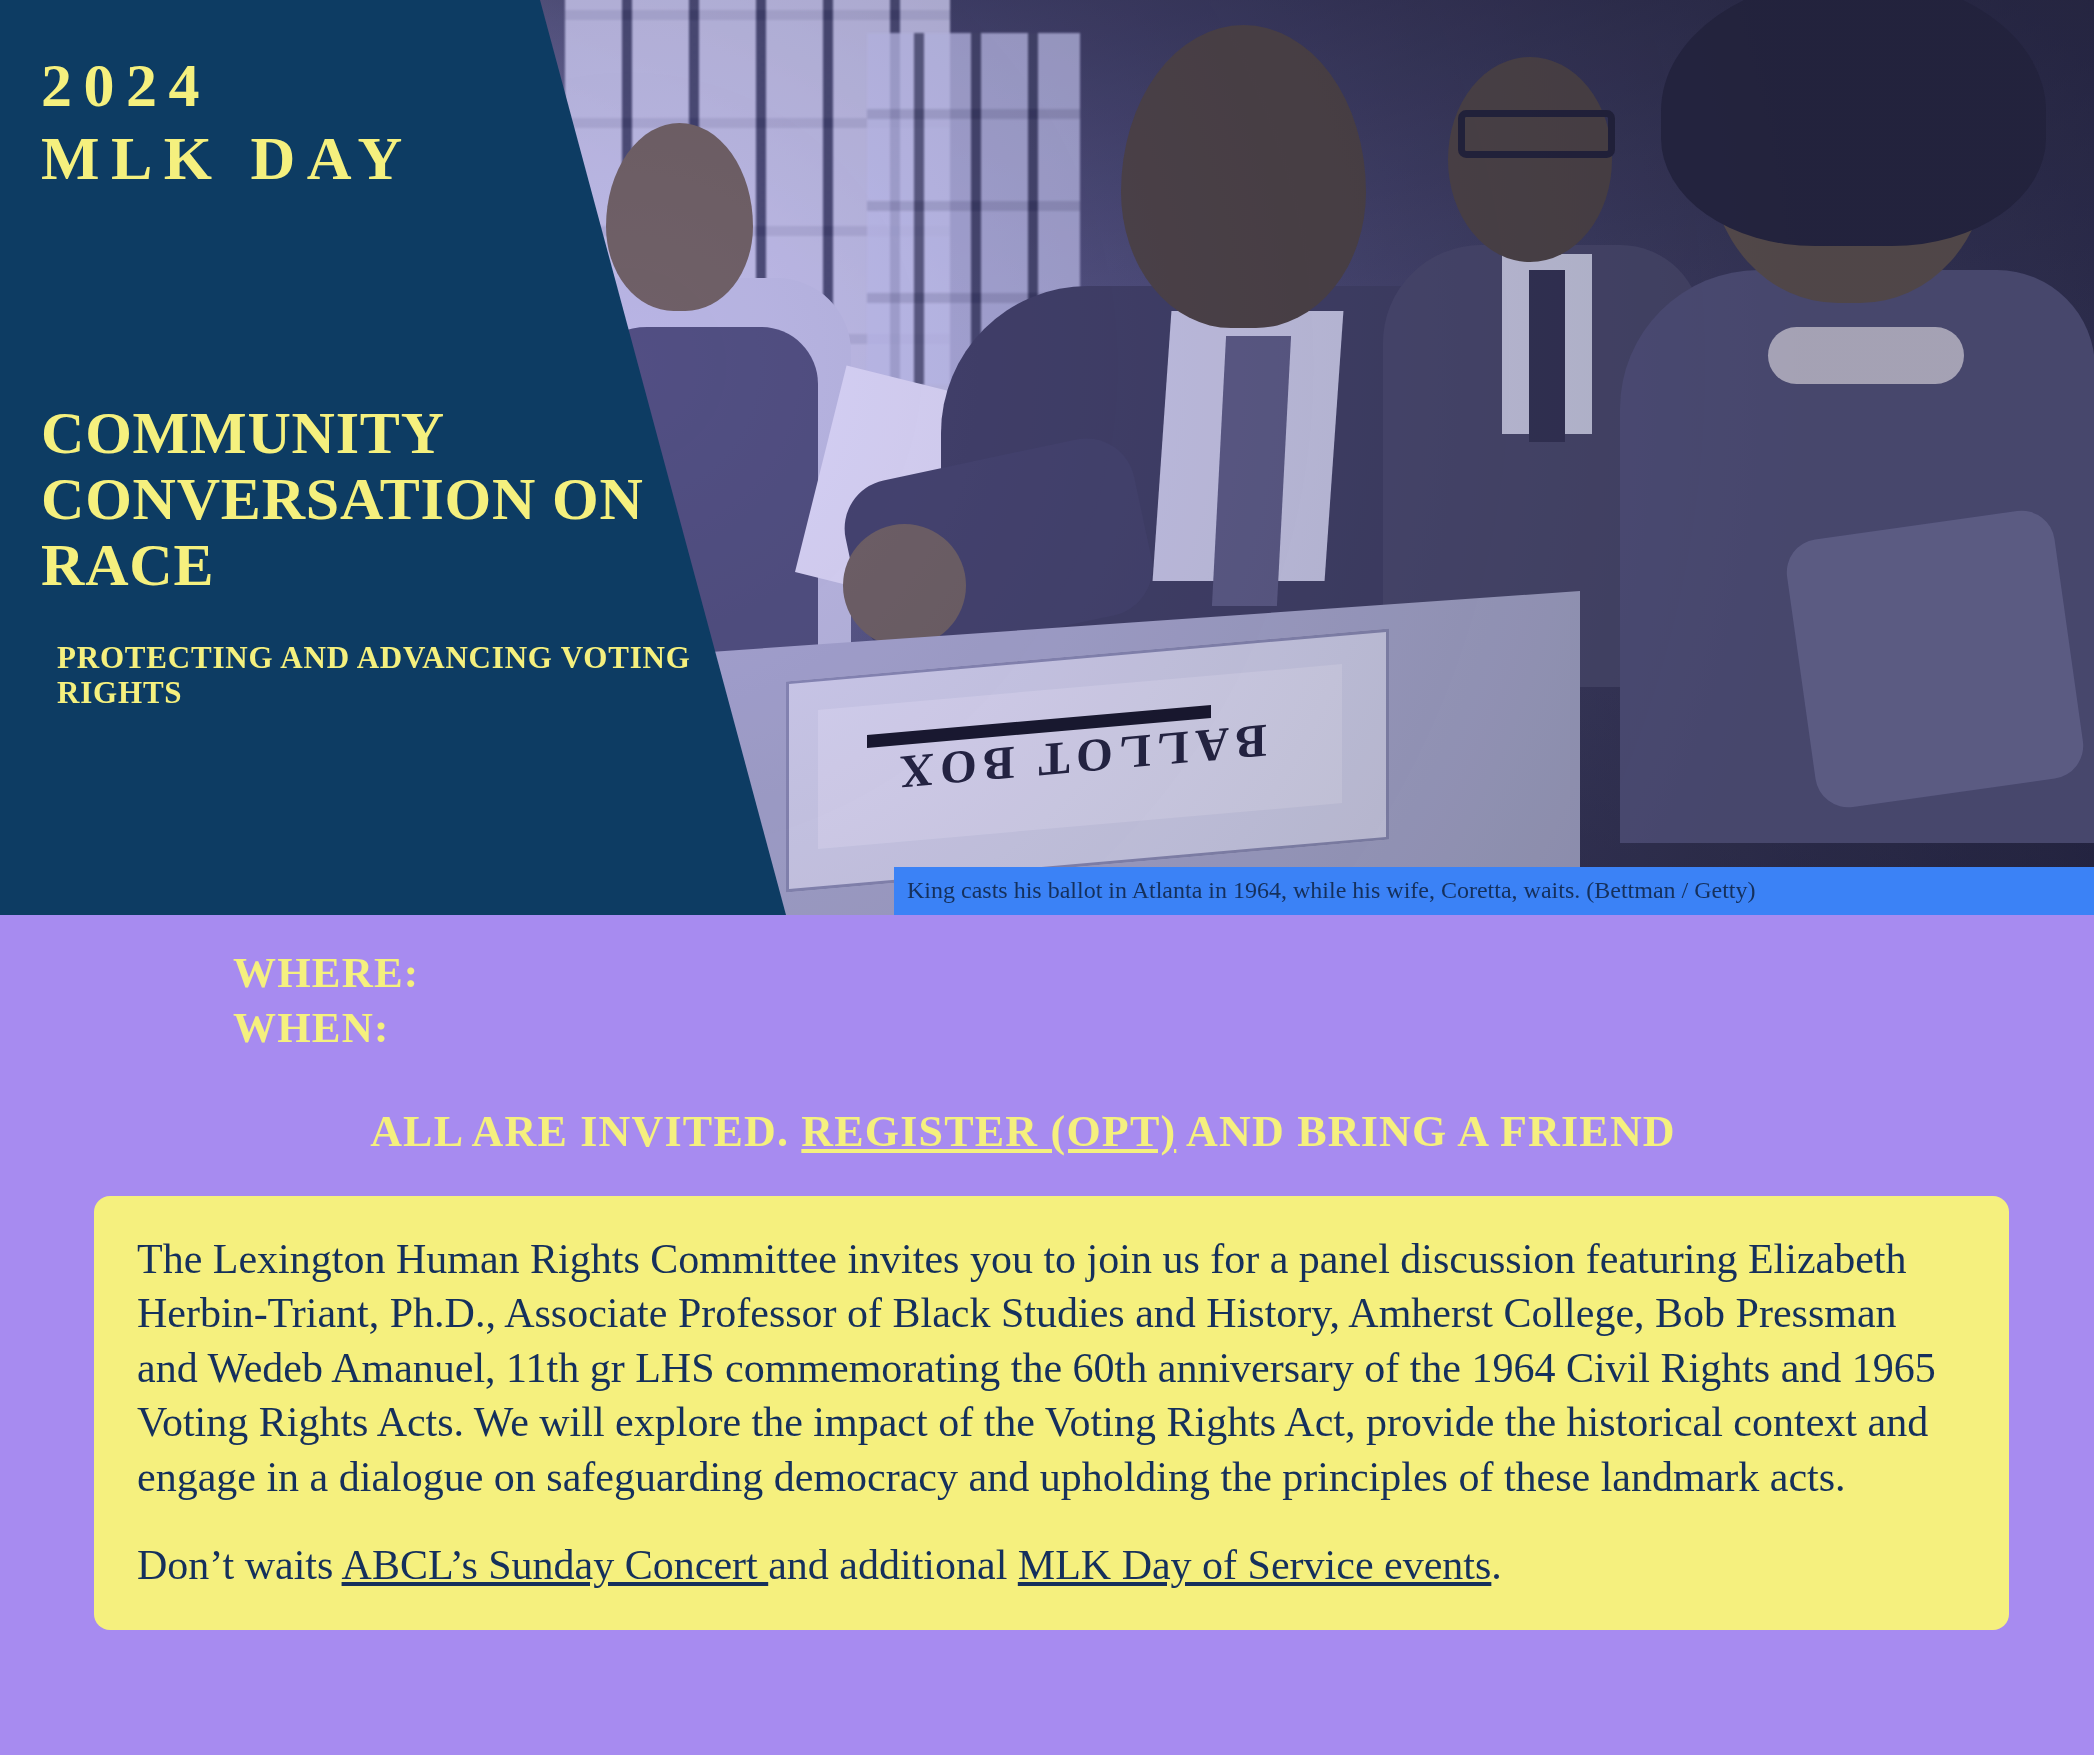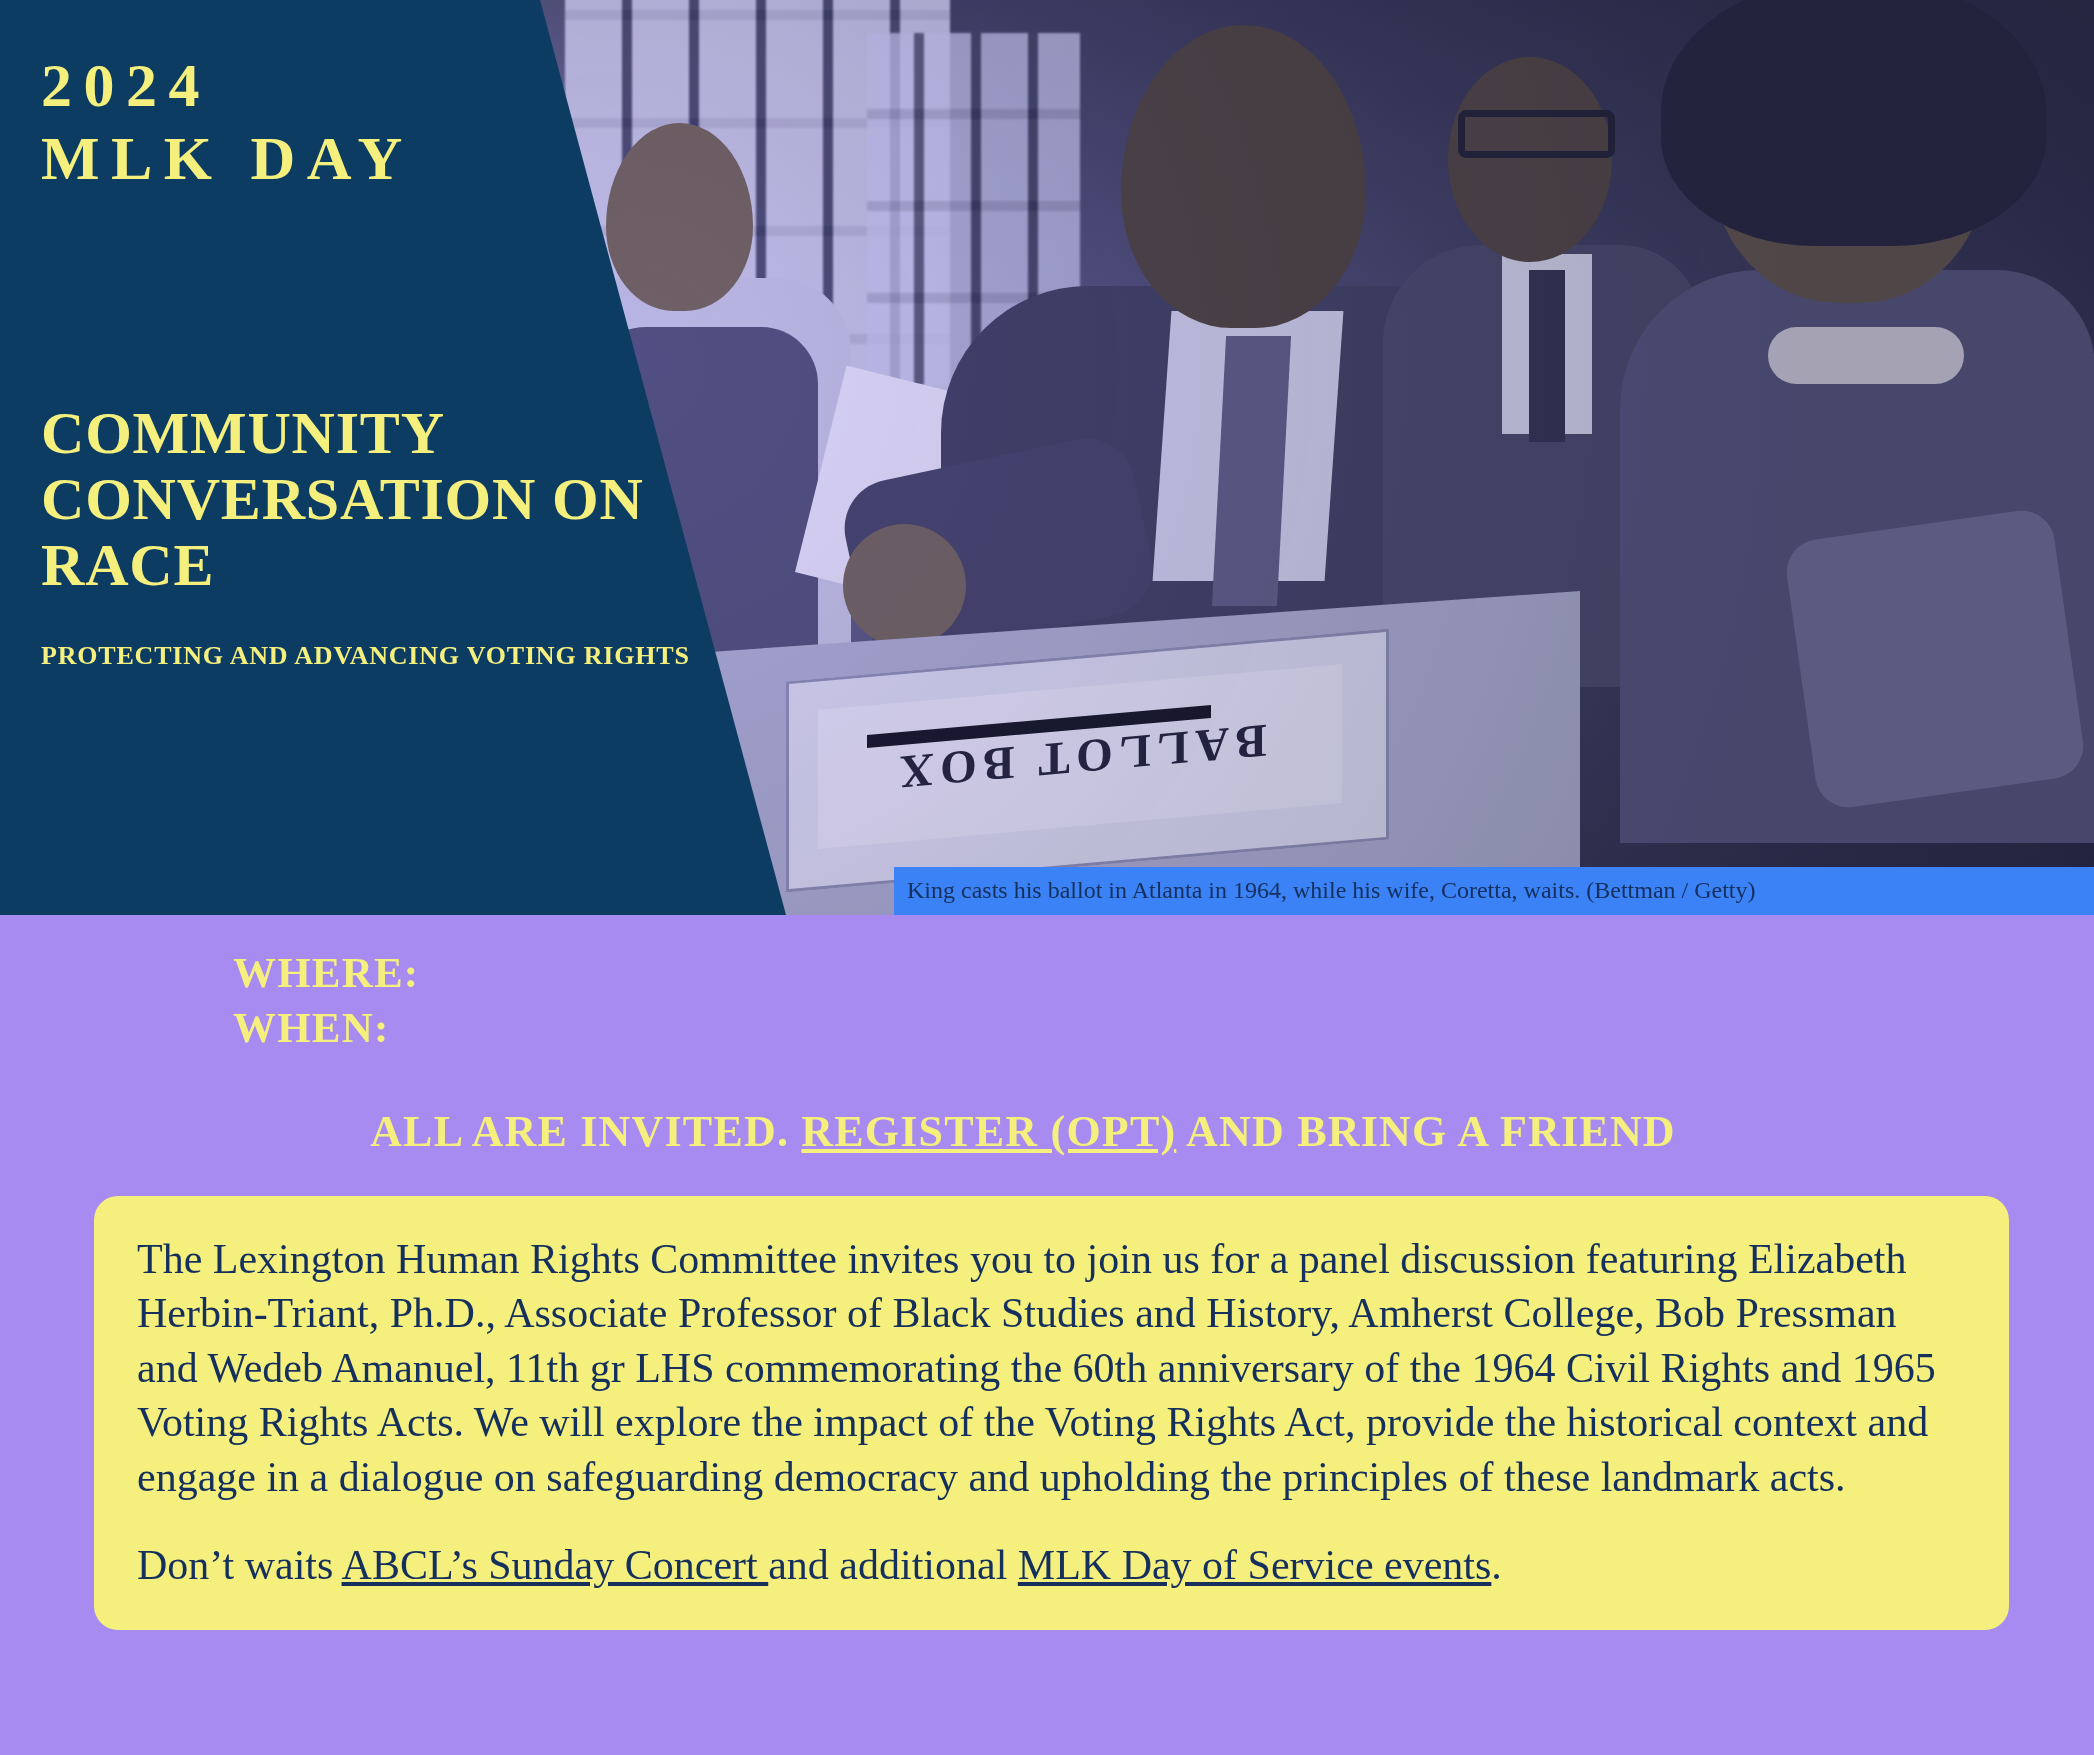--- a/index.html
+++ b/index.html
@@ -136,24 +136,24 @@
   }
   .title {
     margin: 0;
     margin-top: 205px;
     font-weight: 800;
     font-size: 60px;
     line-height: 1.10;
     letter-spacing: 0.8px;
   }
   .subtitle {
-    margin: 0;
+    margin: 16px;
     margin-top: 43px;
     font-weight: 800;
-    font-size: 26px;
+    font-size: 31px;
     line-height: 1.12;
     letter-spacing: 0.8px;
   }
 
   
   .caption {
     position: absolute;
     left: 858px;
     bottom: 0;
     width: 1232px;
@@ -195,21 +195,21 @@
     margin-top: 51px;
     padding-right: 49px;
   }
   .invite u { text-decoration: underline; }
 
   
   .card {
     position: relative;
     margin: 39px 86px 0 94px;
     background: #f5f07e;
-    border-radius: 24px;
+    border-radius: 16px;
     padding: 36px 43px 38px 43px;
     color: #15305c;
     box-sizing: border-box;
   }
   .card p {
     margin: 0;
     font-size: 42px;
     line-height: 1.30;
     letter-spacing: 0px;
   }

